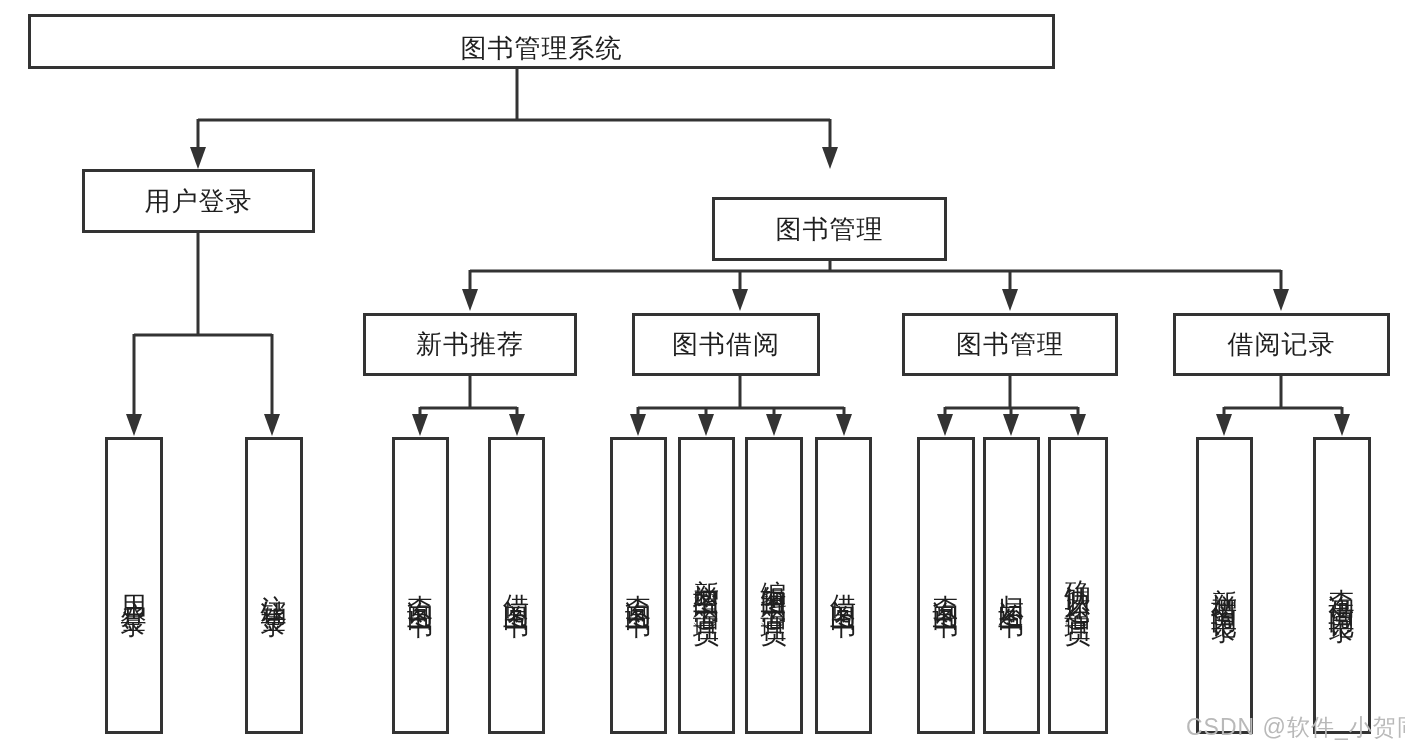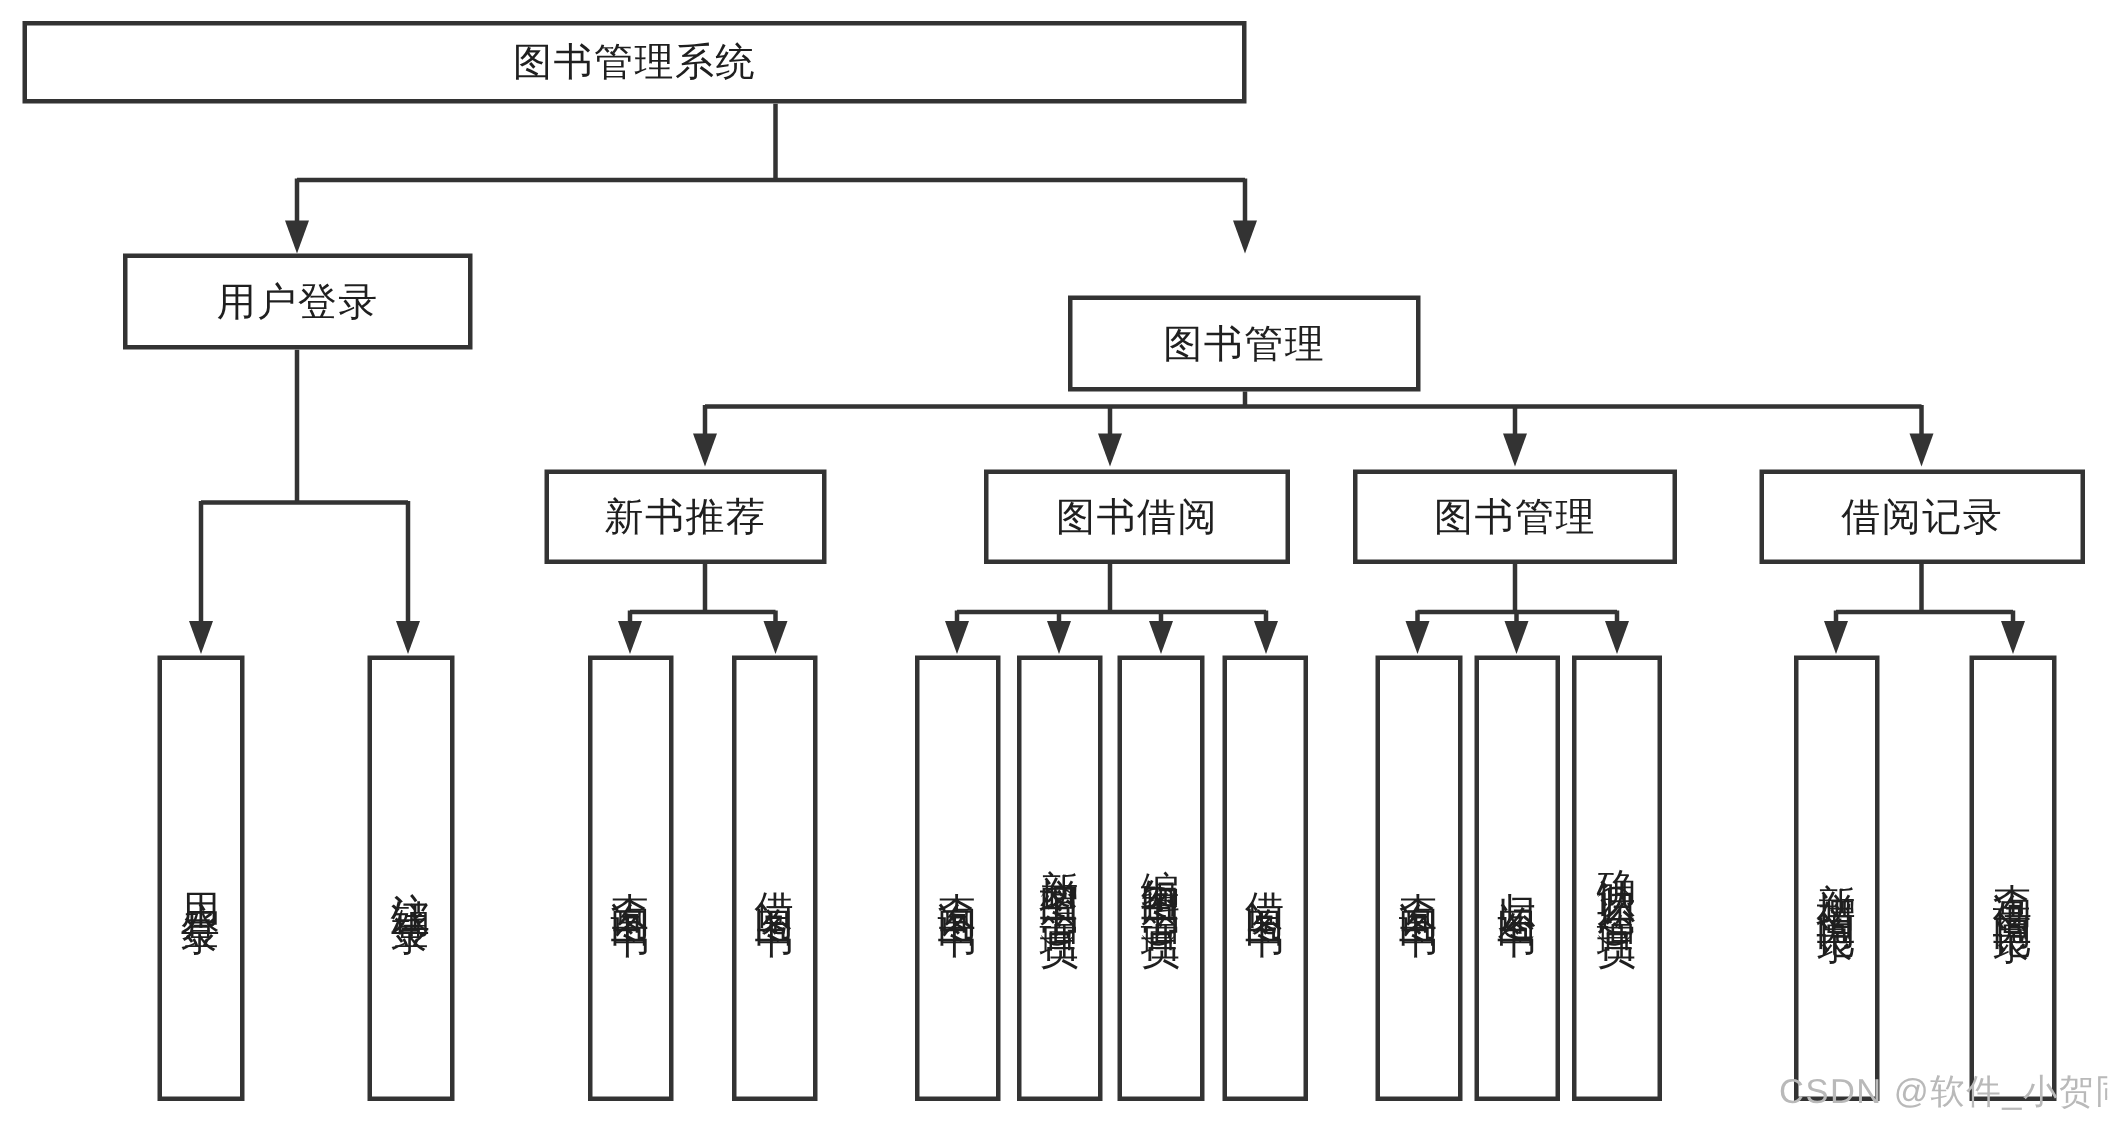--- a/index.html
+++ b/index.html
@@ -113,35 +113,35 @@
 
       <polygon points="937,414 953,414 945,436"></polygon>
       <polygon points="1003,414 1019,414 1011,436"></polygon>
       <polygon points="1070,414 1086,414 1078,436"></polygon>
 
       <polygon points="1216,414 1232,414 1224,436"></polygon>
       <polygon points="1334,414 1350,414 1342,436"></polygon>
     </g>
   </svg>
 
-  <div class="node" style="left:15px;top:14px;width:816px;height:55px;">
+  <div class="node" style="left:28px;top:14px;width:1027px;height:55px;align-items:flex-end;">
     <span>图书管理系统</span>
   </div>
 
   <div class="node" style="left:82px;top:169px;width:233px;height:64px;">
     <span>用户登录</span>
   </div>
   <div class="node" style="left:712px;top:169px;width:235px;height:64px;margin-top:28px;">
     <span>图书管理</span>
   </div>
 
-  <div class="node" style="left:363px;top:313px;width:188px;height:63px;">
+  <div class="node" style="left:363px;top:313px;width:214px;height:63px;">
     <span>新书推荐</span>
   </div>
-  <div class="node" style="left:656px;top:313px;width:204px;height:63px;">
+  <div class="node" style="left:632px;top:313px;width:188px;height:63px;">
     <span>图书借阅</span>
   </div>
   <div class="node" style="left:902px;top:313px;width:216px;height:63px;">
     <span>图书管理</span>
   </div>
   <div class="node" style="left:1173px;top:313px;width:217px;height:63px;">
     <span>借阅记录</span>
   </div>
 
   <div class="node leaf" style="left:105px;top:437px;width:58px;height:297px;">

